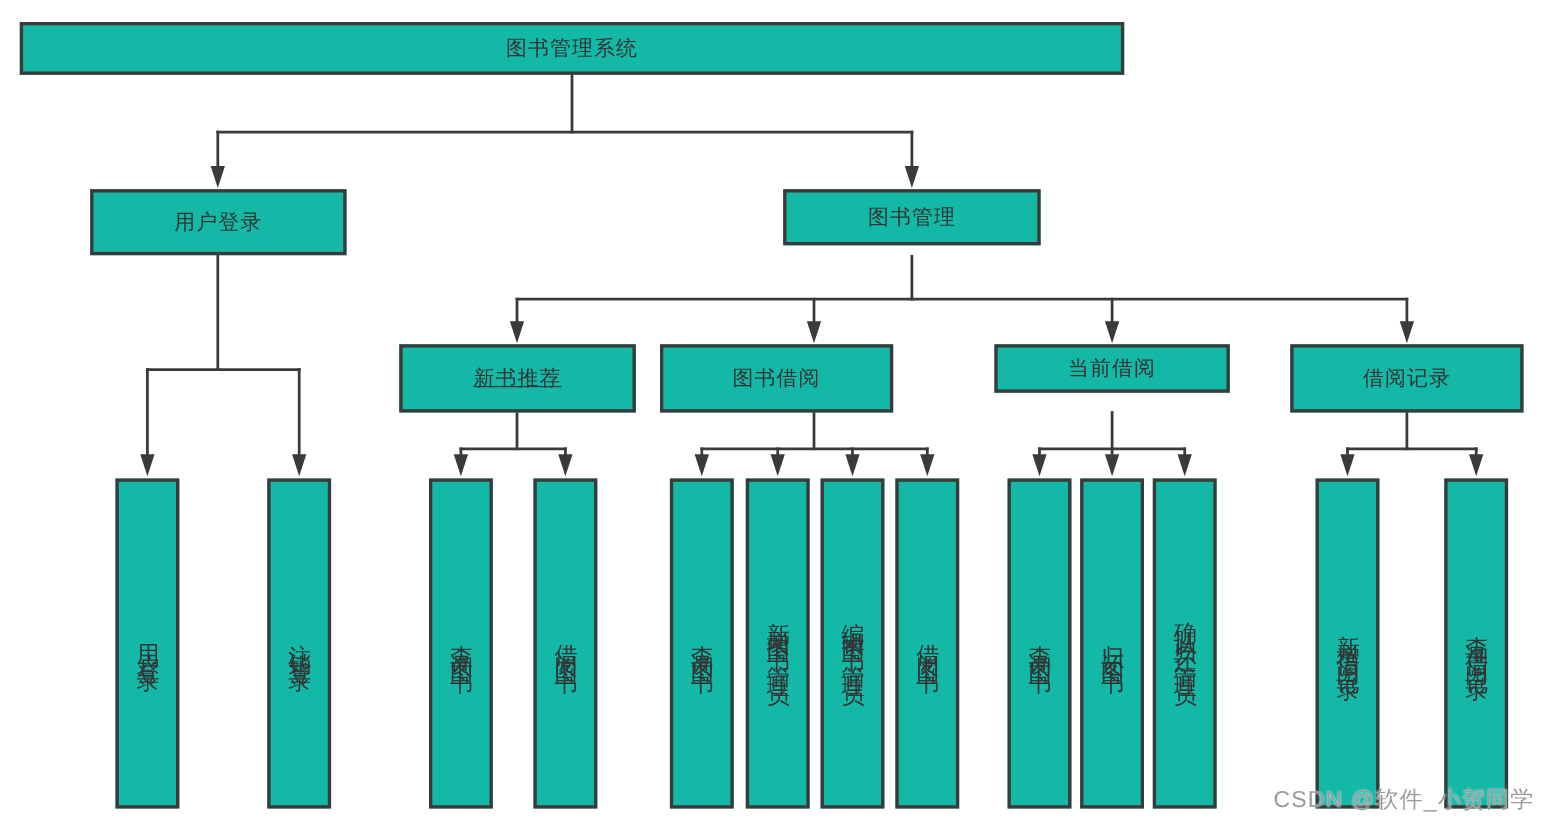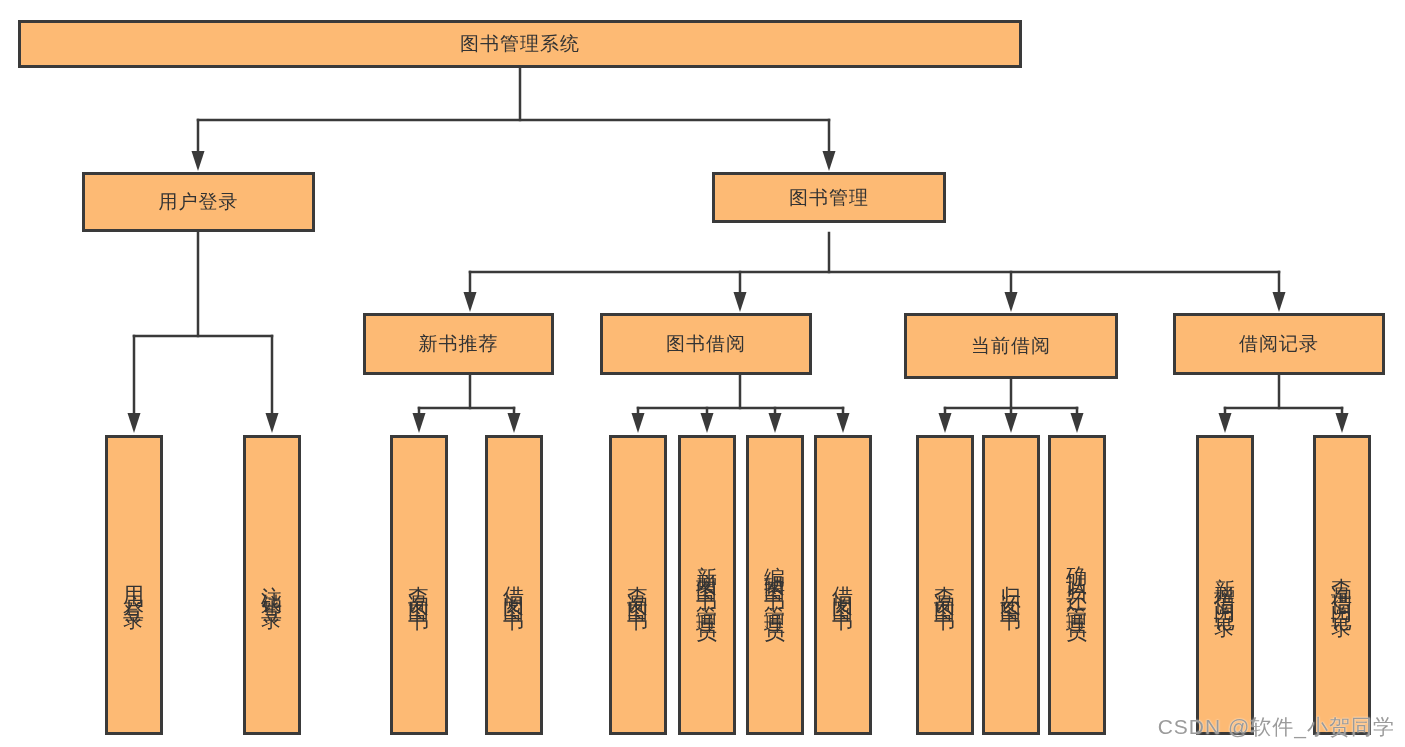--- a/index.html
+++ b/index.html
@@ -14,44 +14,44 @@
     width:1405px;height:747px;
     background:var(--background);
     font-family:"Liberation Sans", sans-serif;
     overflow:hidden;
   }
   svg.connectors{position:absolute;left:0;top:0;width:1405px;height:747px;}
   svg.connectors path{stroke:var(--line);stroke-width:2.5;fill:none;stroke-linecap:square;}
   svg.connectors polygon{fill:var(--line);stroke:none;}
   .node{
     position:absolute;
-    background:#fdba74;
+    background:#14b8a6;
     border:3px solid var(--line);
     box-sizing:border-box;
     display:flex;align-items:center;justify-content:center;
     color:var(--text);
   }
   .h span{font-size:19px;letter-spacing:1px;white-space:nowrap;}
   .v span{
     writing-mode:vertical-rl;
     font-size:21px;
     line-height:1;
     letter-spacing:8px;
     white-space:nowrap;
   }
   .leaf{top:435px;width:58px;height:300px;}
   
   .n-root{left:18px;top:20px;width:1004px;height:48px;}
   
   .n-ul{left:82px;top:172px;width:233px;height:60px;}
   .n-bm{left:712px;top:172px;width:234px;height:51px;}
   
-  .n-nb{left:363px;top:313px;width:191px;height:62px;}
+  .n-nb{left:363px;top:313px;width:215px;height:62px;text-decoration:underline;}
   .n-bb{left:600px;top:313px;width:212px;height:62px;}
-  .n-cb{left:904px;top:313px;width:214px;height:66px;}
+  .n-cb{left:904px;top:313px;width:214px;height:44px;}
   .n-br{left:1173px;top:313px;width:212px;height:62px;}
   
   .l-a1{left:105px;} .l-a2{left:243px;}
   .l-b1{left:390px;} .l-b2{left:485px;}
   .l-c1{left:609px;} .l-c2{left:678px;} .l-c3{left:746px;} .l-c4{left:814px;}
   .l-d1{left:916px;} .l-d2{left:982px;} .l-d3{left:1048px;}
   .l-e1{left:1196px;} .l-e2{left:1313px;}
   .watermark{
     position:absolute;
     right:10px;bottom:6px;

